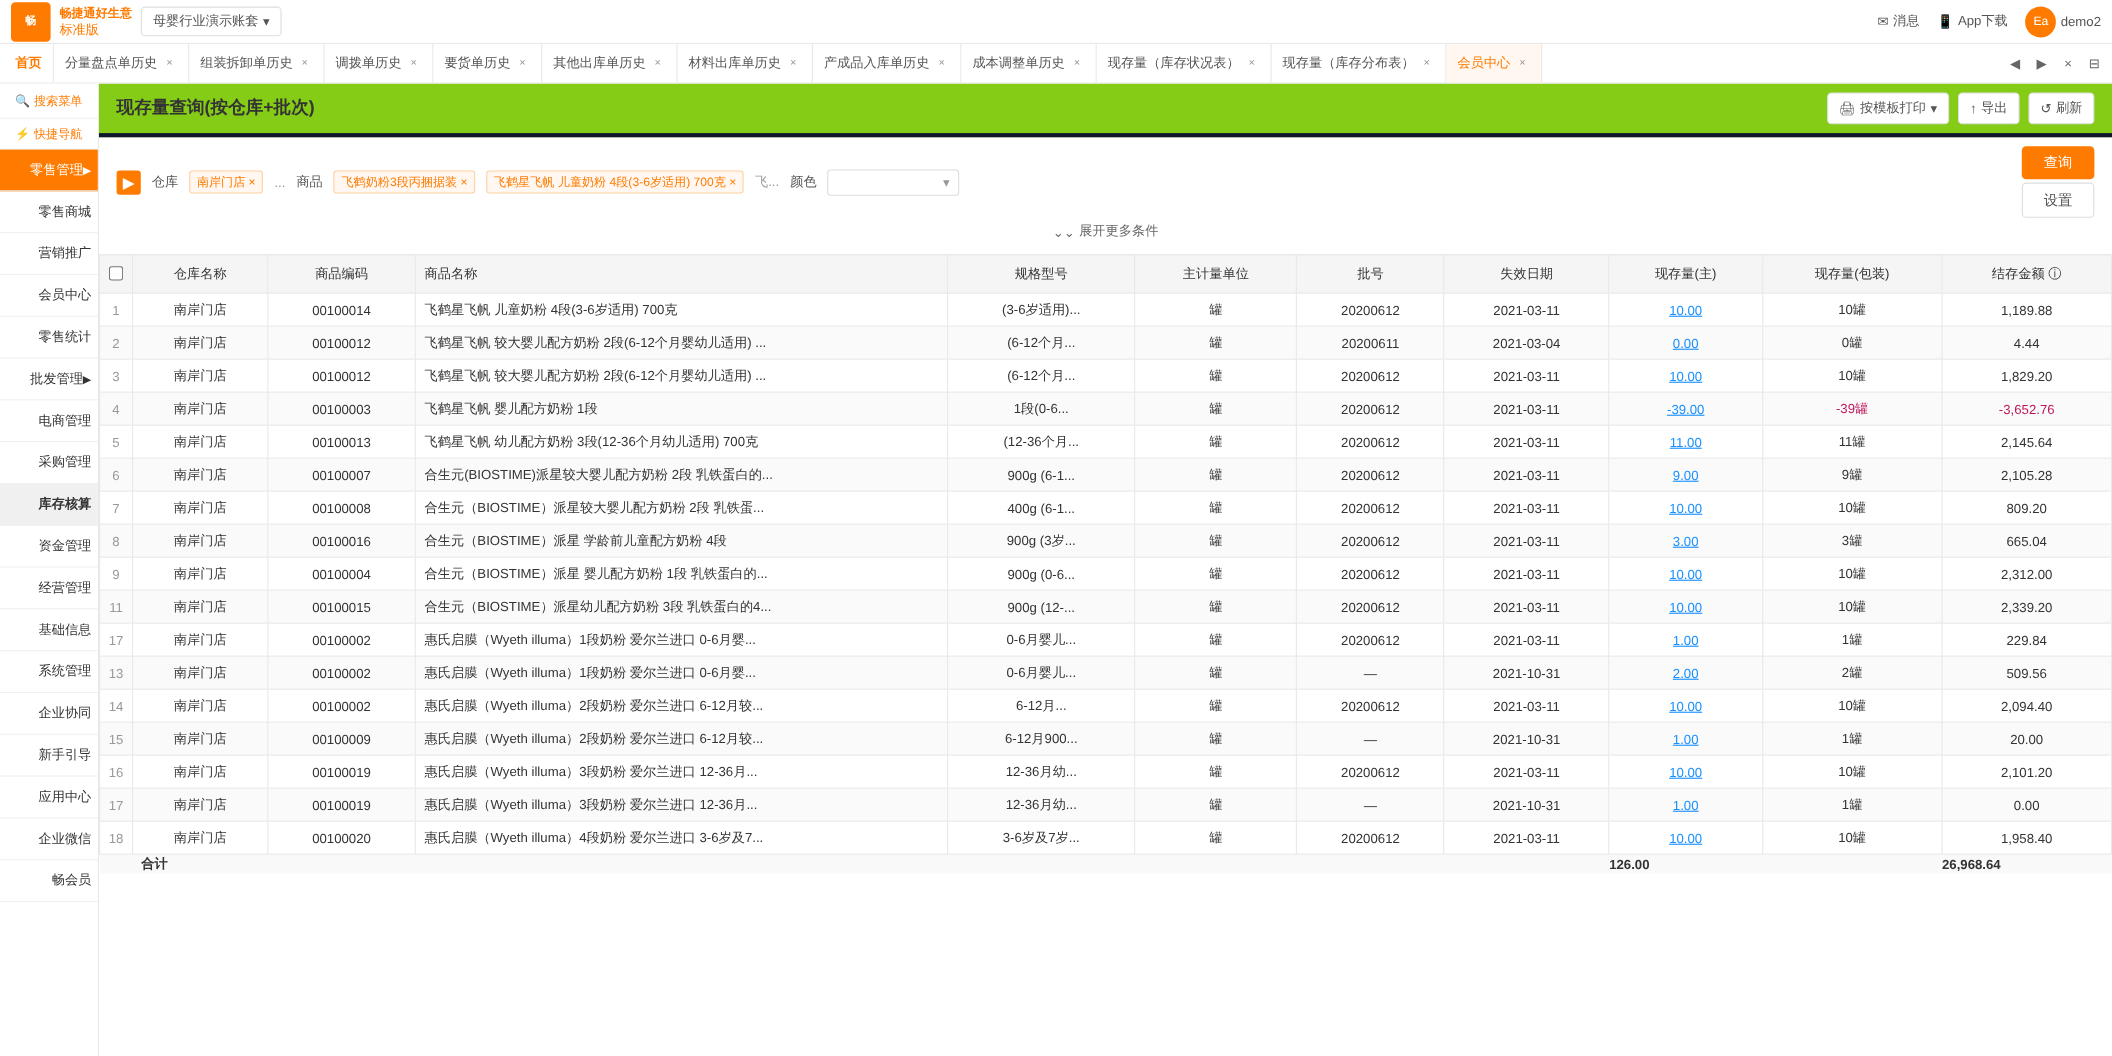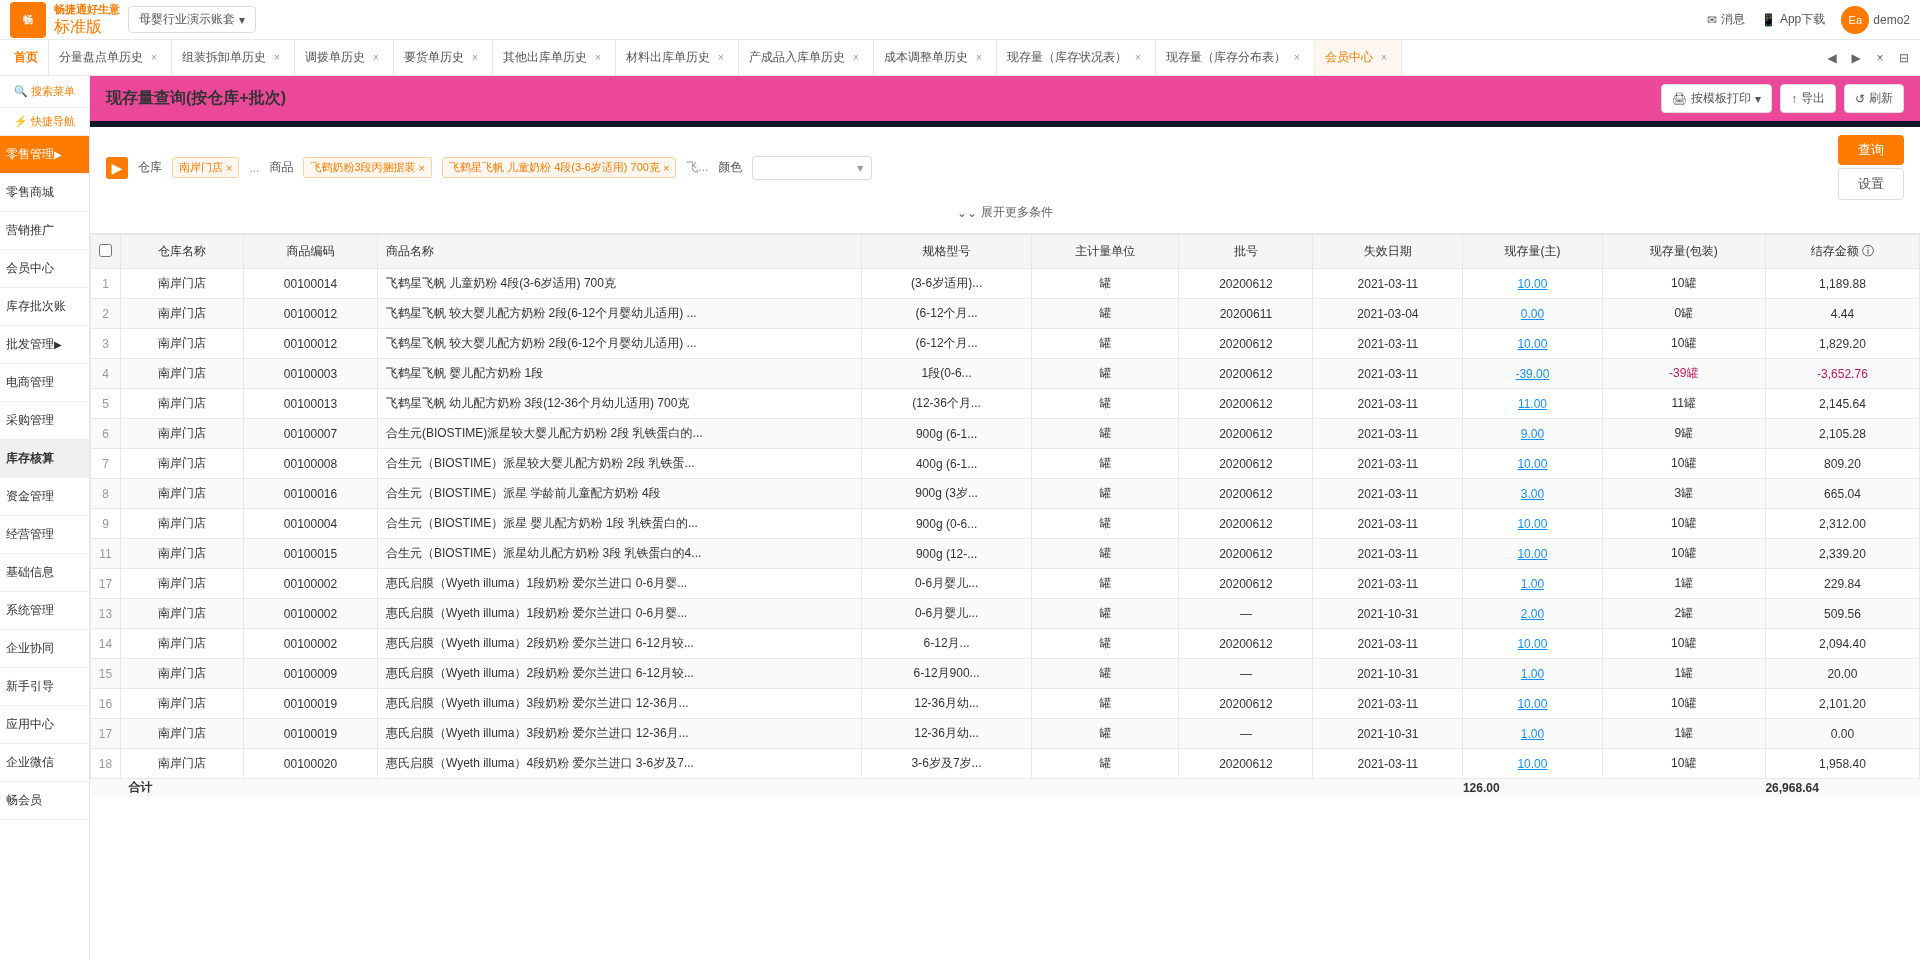--- a/index.html
+++ b/index.html
@@ -146,41 +146,41 @@
     }
     .sidebar-menu-item {
       padding: 10px 6px;
       font-size: 12px;
       color: #333;
       text-align: center;
       cursor: pointer;
       border-bottom: 1px solid #f0f0f0;
       display: flex;
       align-items: center;
-      justify-content: flex-start;
+      justify-content: flex-end;
     }
     .sidebar-menu-item.active {
       background: #ff7b00;
       color: #fff;
     }
     .sidebar-menu-item .arrow { font-size: 10px; }
 
     
     .content-area {
       flex: 1;
       overflow: hidden;
       display: flex;
       flex-direction: column;
     }
 
     
     .page-header {
-      background: #ec4899;
+      background: #84cc16;
       padding: 8px 16px;
-      border-bottom: 6px solid #0f172a;
+      border-bottom: 4px solid #0f172a;
       display: flex;
       align-items: center;
       justify-content: space-between;
     }
     .page-header-actions {
       display: flex;
       align-items: center;
       gap: 8px;
     }
     .btn-template {
@@ -329,21 +329,21 @@
 </head>
 <body>
 
 <div class="top-header">
   <div class="logo-area">
     <div style="width:36px;height:36px;background:#ff7b00;border-radius:4px;display:flex;align-items:center;justify-content:center;">
       <span style="color:#fff;font-size:10px;font-weight:bold;text-align:center;line-height:1.2">畅</span>
     </div>
     <div>
       <div style="font-size:11px;color:#ff7b00;font-weight:bold">畅捷通好生意</div>
-      <div style="font-size:16px;color:#ff7b00">标准版</div>
+      <div style="font-size:12px;color:#ff7b00">标准版</div>
     </div>
     <div class="dropdown-selector">
       <span>母婴行业演示账套</span>
       <span>▾</span>
     </div>
   </div>
   <div class="header-right">
     <div class="header-right-item">
       <span>✉</span>
       <span>消息</span>
@@ -435,21 +435,21 @@
     <div class="sidebar-menu-item">
       <span>零售商城</span>
     </div>
     <div class="sidebar-menu-item">
       <span>营销推广</span>
     </div>
     <div class="sidebar-menu-item">
       <span>会员中心</span>
     </div>
     <div class="sidebar-menu-item">
-      <span>库存批次账</span>
+      <span>零售统计</span>
     </div>
     <div class="sidebar-menu-item">
       <span>批发管理</span>
       <span class="arrow">▶</span>
     </div>
     <div class="sidebar-menu-item">
       <span>电商管理</span>
     </div>
     <div class="sidebar-menu-item">
       <span>采购管理</span>

